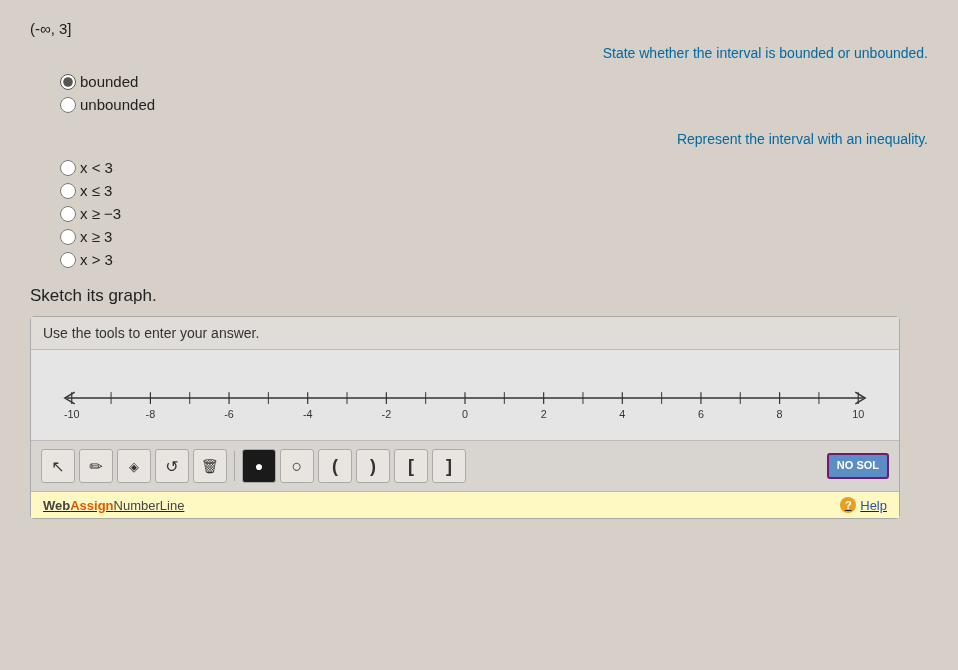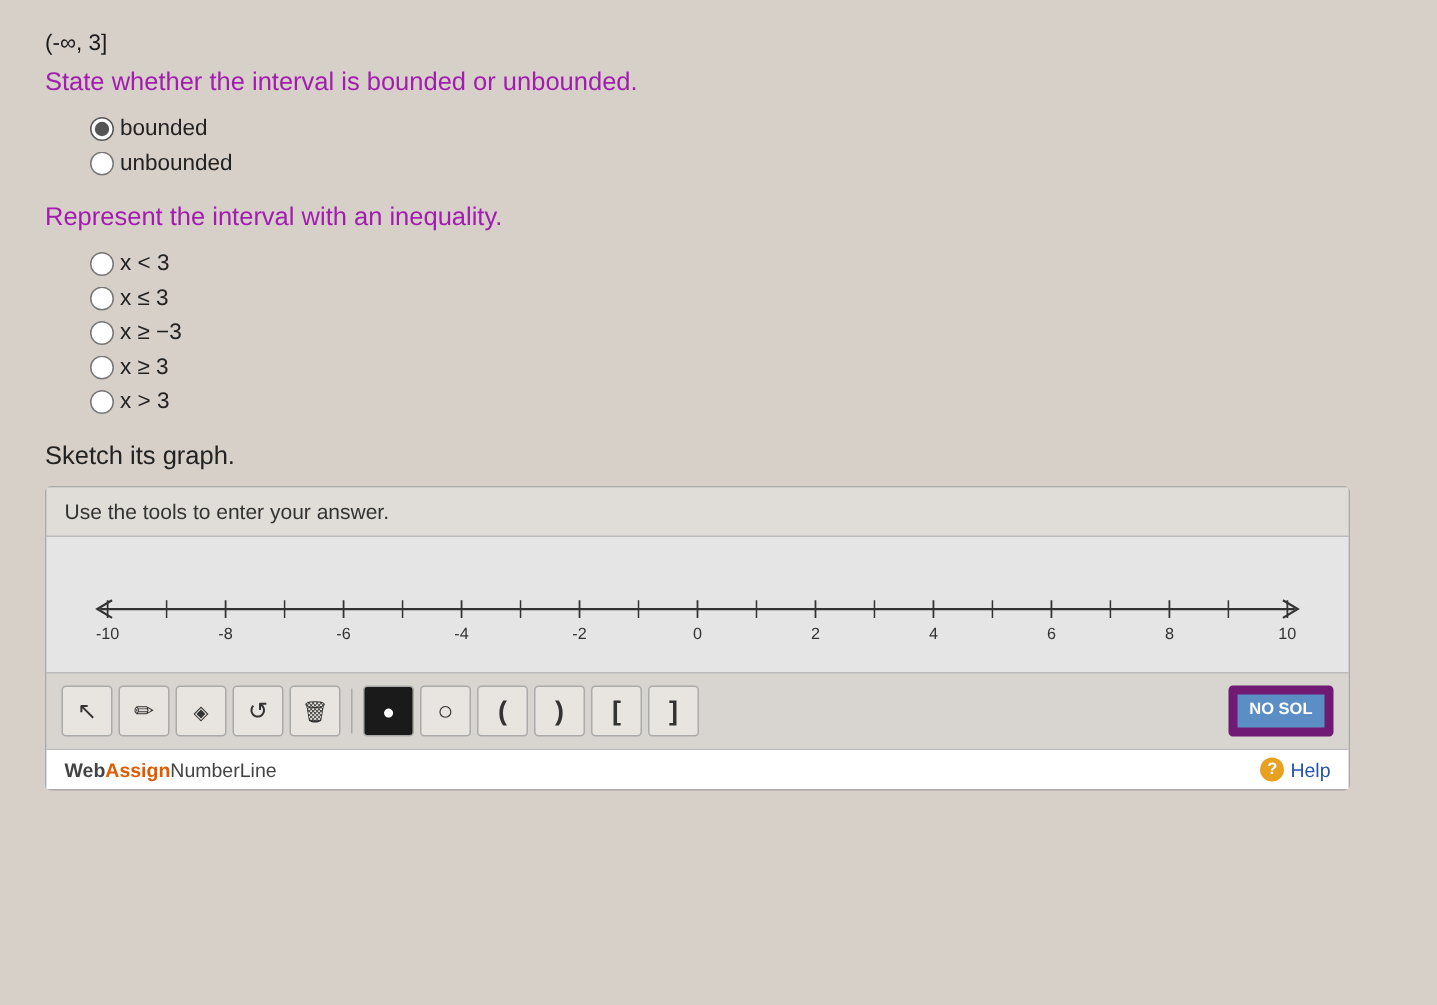--- a/index.html
+++ b/index.html
@@ -11,23 +11,24 @@
       padding: 20px 30px;
       font-size: 15px;
       color: #222;
     }
     .interval-label {
       font-size: 15px;
       margin-bottom: 8px;
       color: #1a1a1a;
     }
     .question-text {
-      font-size: 17px;
+      font-size: 14px;
       margin-bottom: 12px;
-      color: #a21caf;
+      color: #0369a1;
+      text-align: right;
     }
     .radio-group {
       margin-left: 30px;
       margin-bottom: 18px;
     }
     .radio-item {
       display: flex;
       align-items: center;
       margin-bottom: 6px;
       gap: 4px;
@@ -108,37 +109,38 @@
     }
     .toolbar-btn.circle-open {
       background: #e8e5e0;
       color: #333;
       font-size: 18px;
     }
     .no-sol-btn {
       margin-left: auto;
       background: #5b8ec4;
       color: white;
-      border: 6px solid #701a75;
+      border: 2px solid #701a75;
       border-radius: 3px;
       padding: 4px 8px;
       font-size: 11px;
       font-weight: bold;
       cursor: pointer;
       line-height: 1.2;
       text-align: center;
     }
     .graph-footer {
-      background: #ffffff;
+      background: #fef9c3;
       border-top: 1px solid #bbb;
       padding: 5px 12px;
       display: flex;
       align-items: center;
       justify-content: space-between;
       font-size: 13px;
+      text-decoration: underline;
     }
     .webassign-logo {
       display: flex;
       align-items: center;
       gap: 0;
     }
     .wa-web { color: #444; font-weight: bold; }
     .wa-assign { color: #e05a00; font-weight: bold; text-align: center; }
     .wa-rest { color: #444; }
     .help-link {

